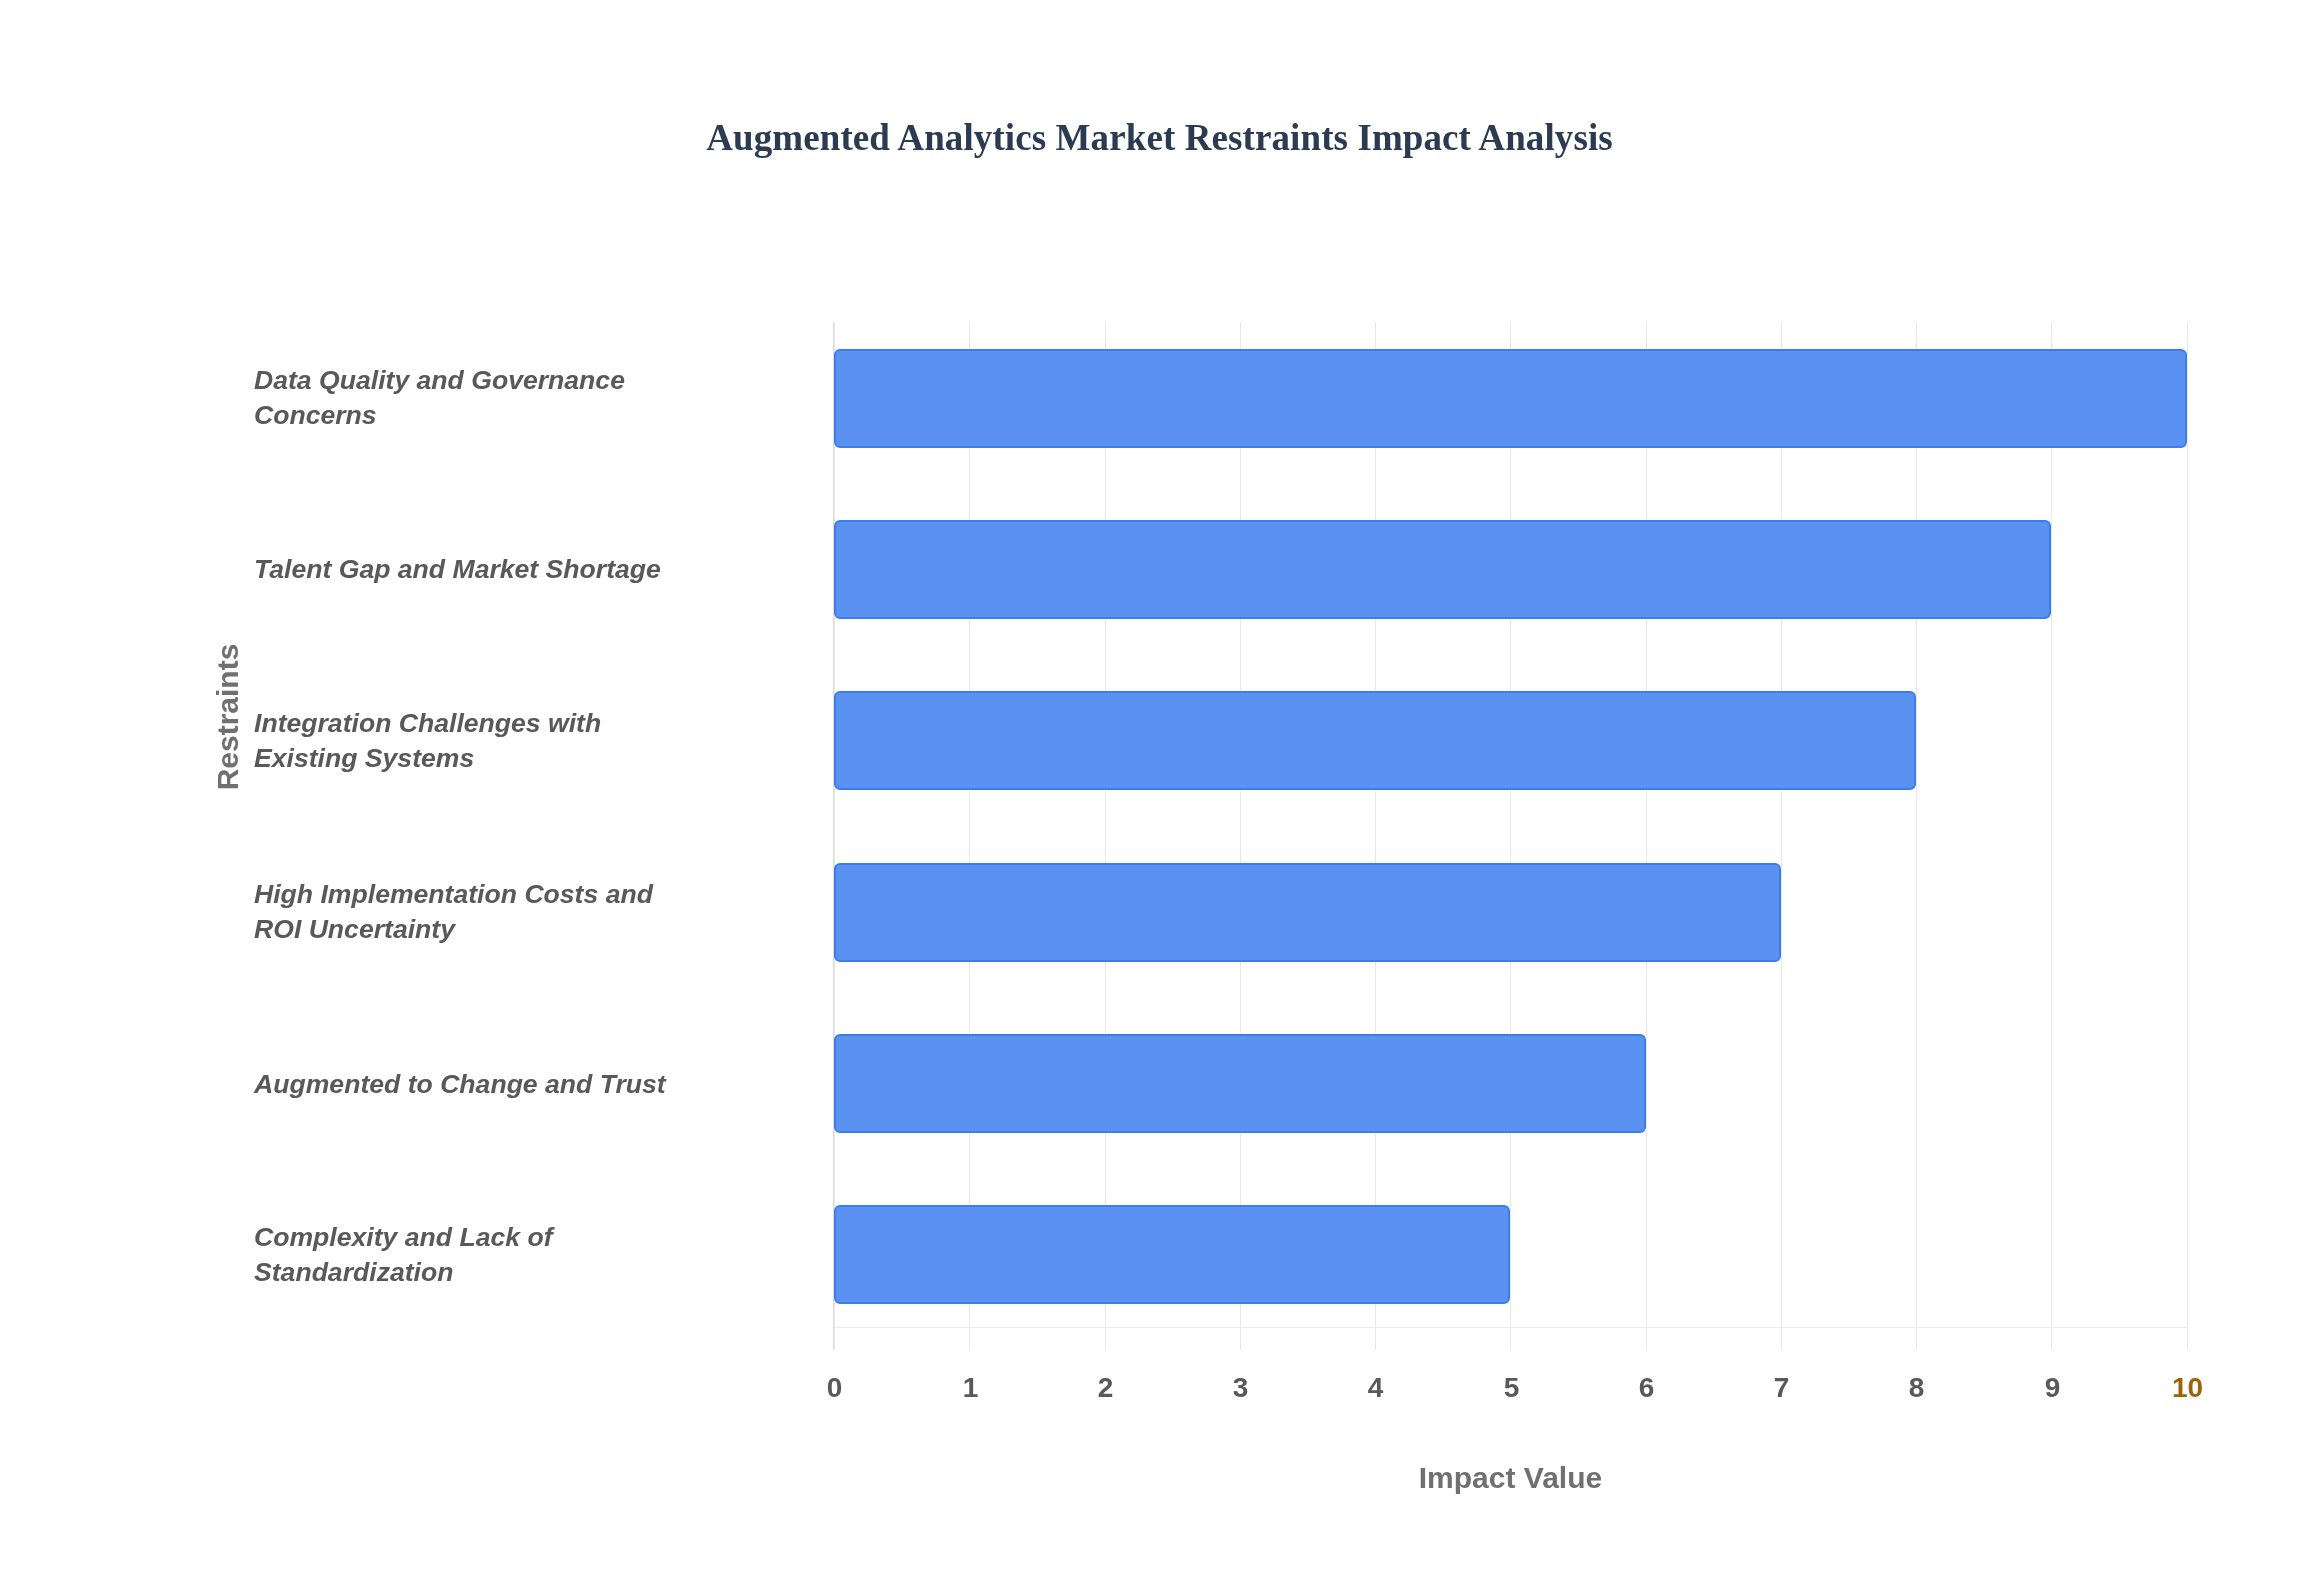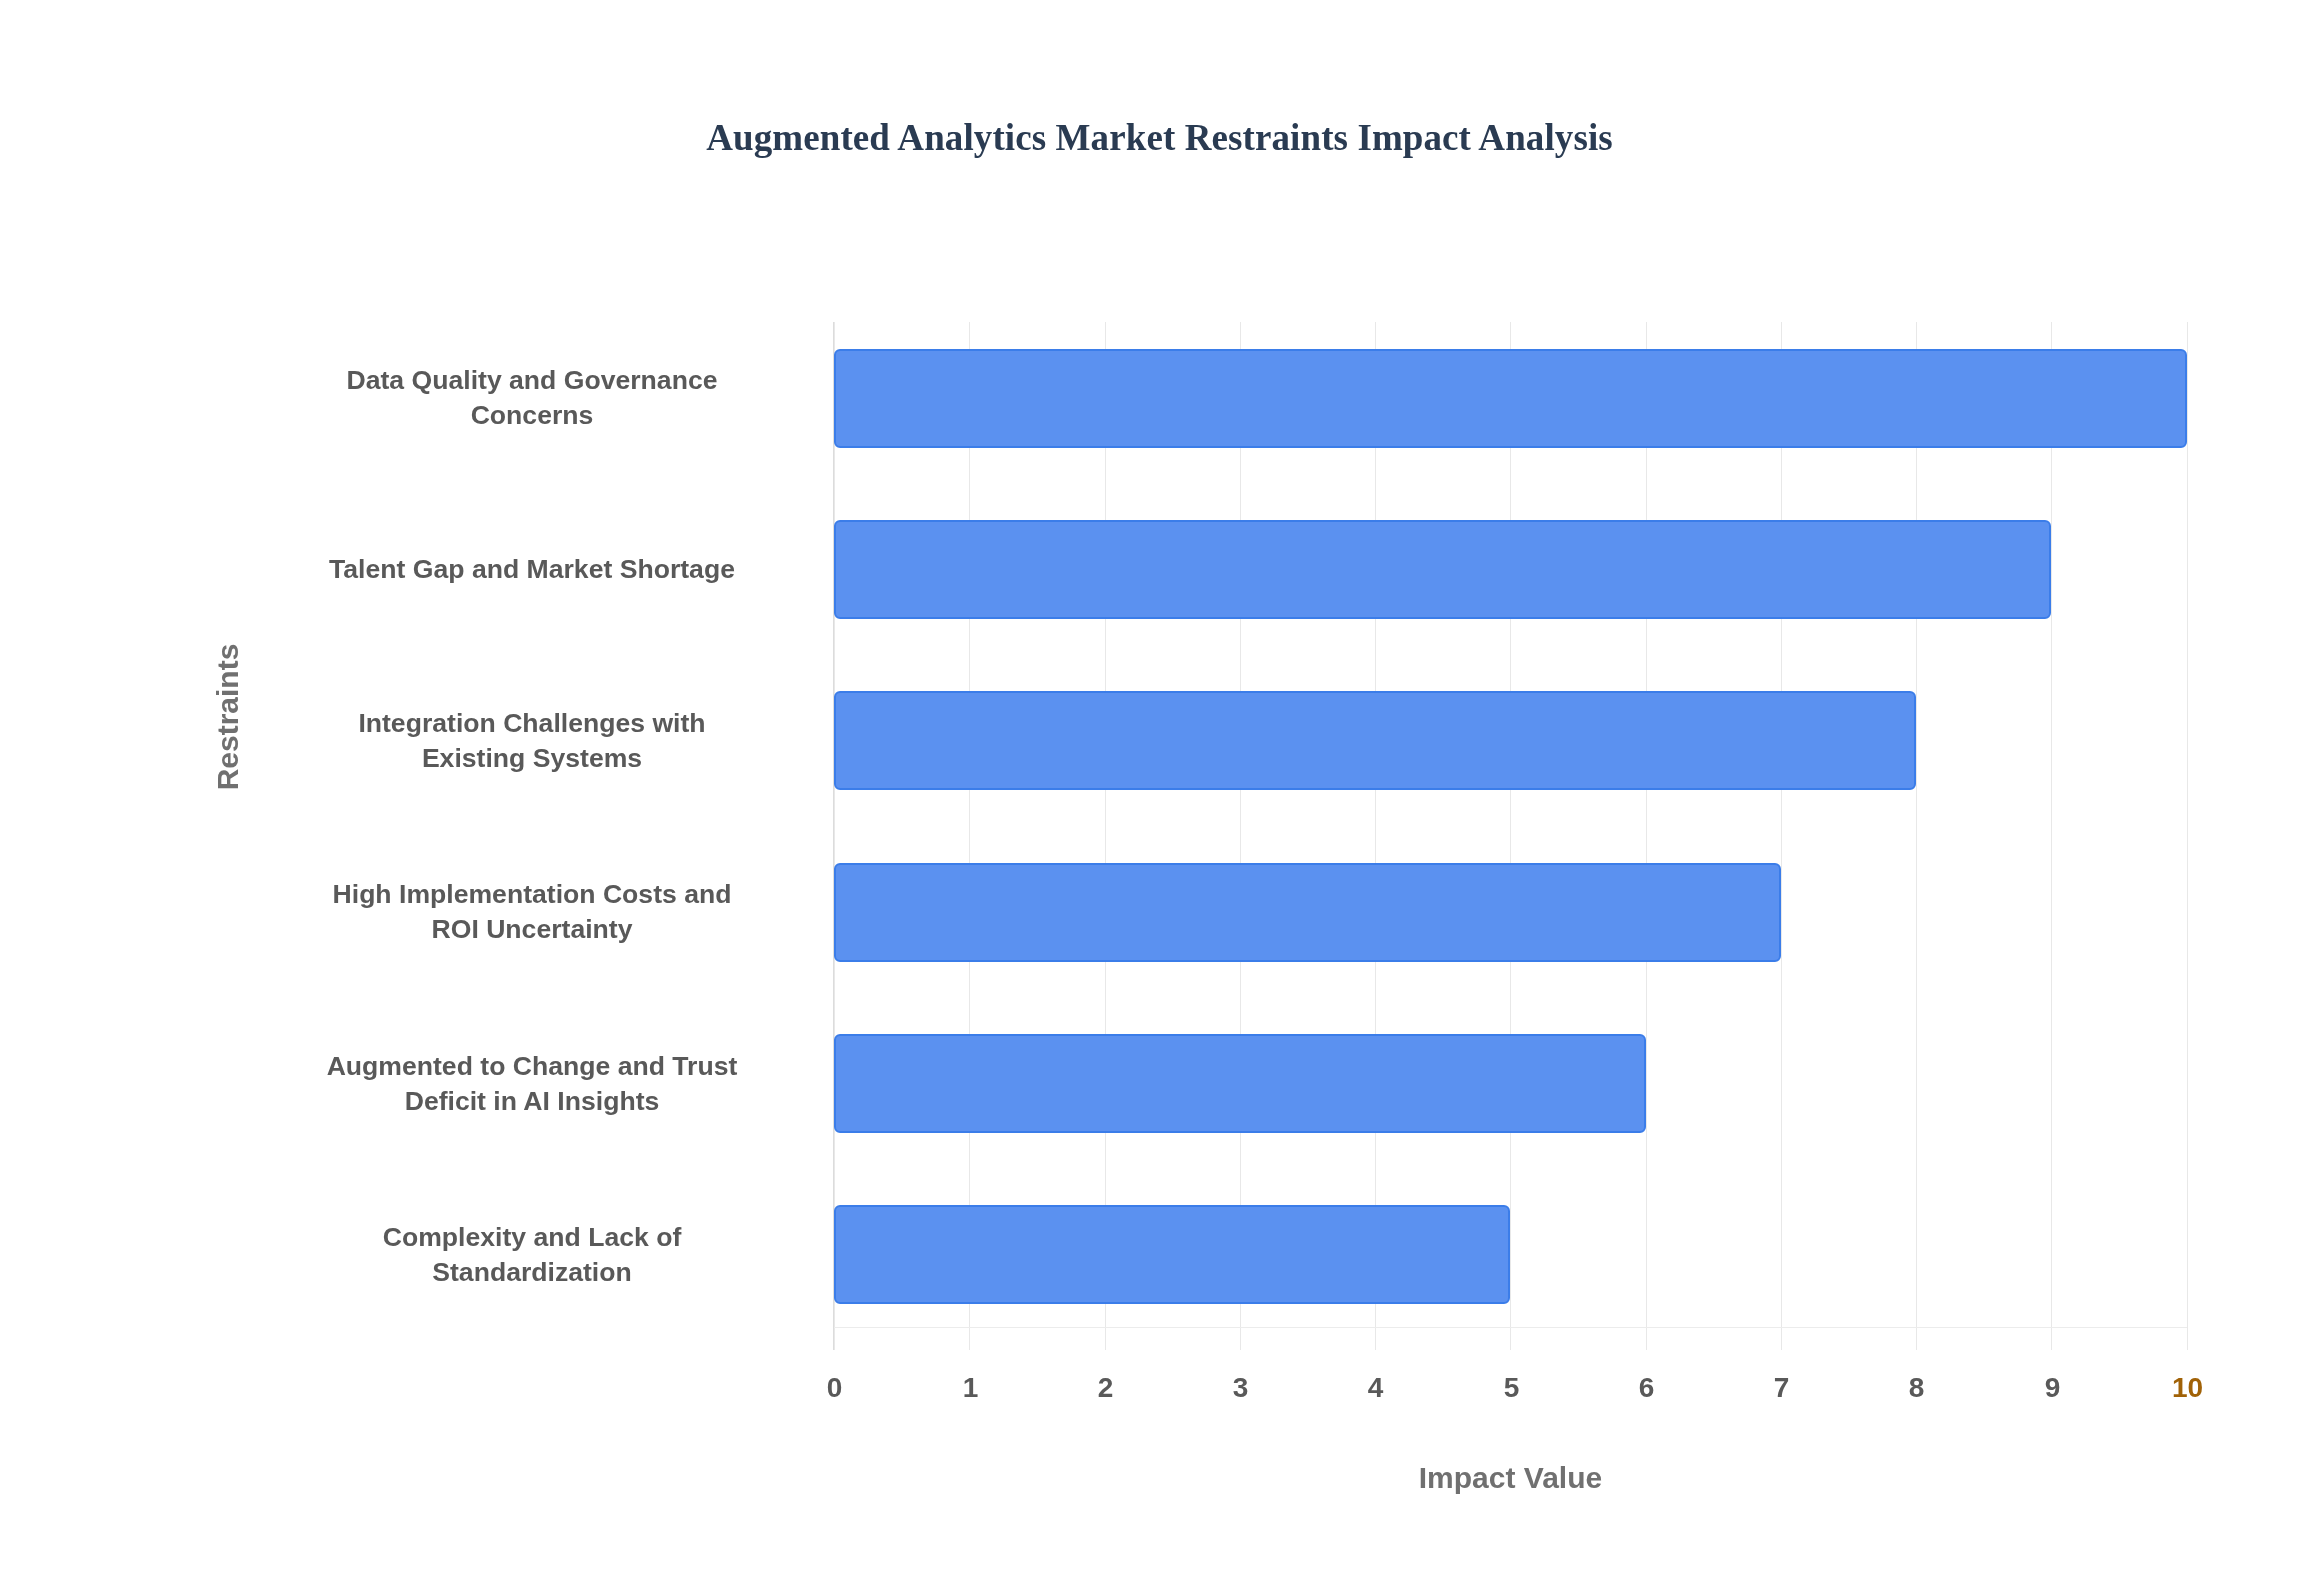--- a/index.html
+++ b/index.html
@@ -79,27 +79,28 @@
     left: 0;
     background: #5b91f0;
     border: 2.4px solid #3b7de9;
     border-radius: 6px;
     box-sizing: border-box;
   }
   .ytick-wrap {
     position: absolute;
     left: 254px;
     width: 556px;
-    text-align: center;
+    text-align: left;
     transform: translateY(-50%);
     font-family: "Liberation Sans", sans-serif;
     font-weight: bold;
     font-size: 26.6px;
     line-height: 35px;
     color: #595959;
+    font-style: italic;
   }
 
   
   .xtick-wrap {
     position: absolute;
     top: 1372px;
     width: 97px;
     margin-left: -48px;
     text-align: center;
     font-family: "Liberation Sans", sans-serif;
@@ -177,21 +178,20 @@
       <div class="ytick-wrap" style="top: 741px; color: rgb(89, 89, 89);">
         <div>Integration Challenges with</div>
         <div>Existing Systems</div>
       </div>
       <div class="ytick-wrap" style="top: 912px; color: rgb(89, 89, 89);">
         <div>High Implementation Costs and</div>
         <div>ROI Uncertainty</div>
       </div>
       <div class="ytick-wrap" style="top: 1084px; color: rgb(89, 89, 89);">
         <div>Augmented to Change and Trust</div>
-        <div>Deficit in AI Insights</div>
       </div>
       <div class="ytick-wrap" style="top: 1255px; color: rgb(89, 89, 89);">
         <div>Complexity and Lack of</div>
         <div>Standardization</div>
       </div>
     </div>
   <div id="xtick-container">
       <div class="xtick-wrap" style="left: 834px; color: rgb(89, 89, 89);">0</div>
       <div class="xtick-wrap" style="left: 970px; color: rgb(89, 89, 89);">1</div>
       <div class="xtick-wrap" style="left: 1105px; color: rgb(89, 89, 89);">2</div>

